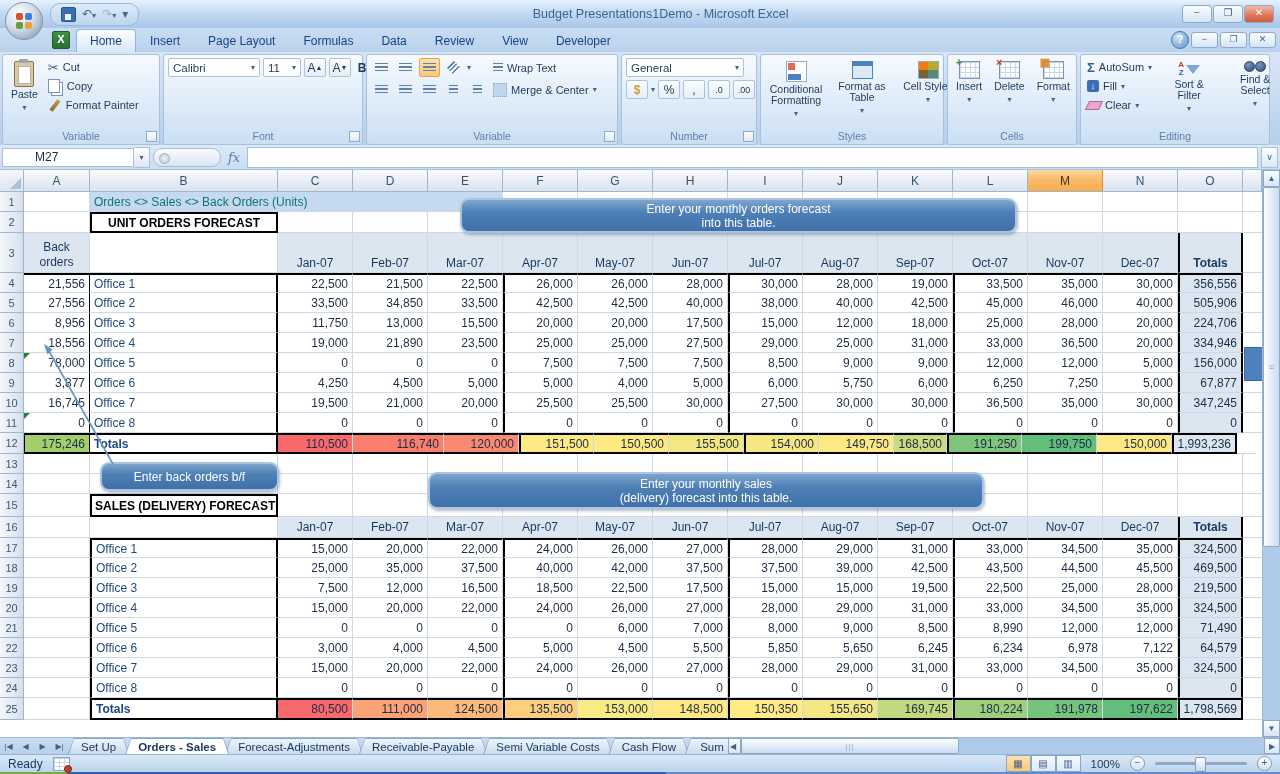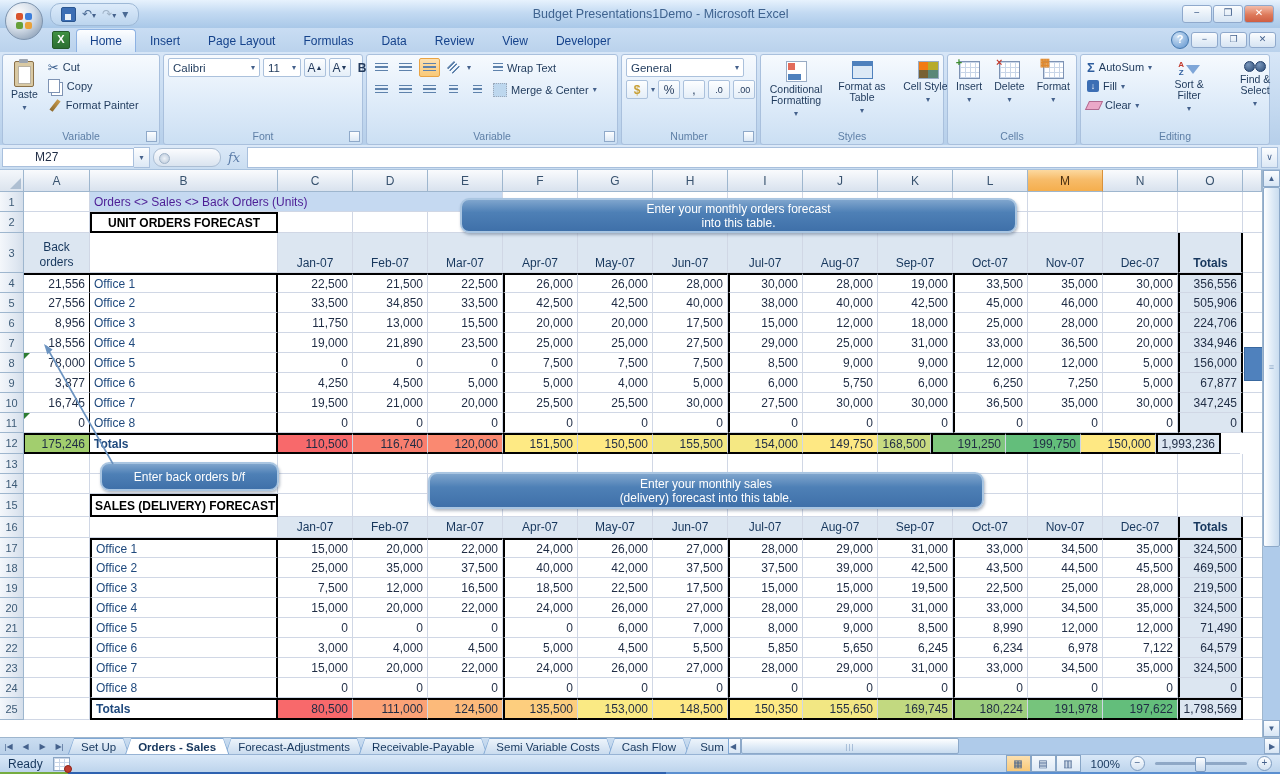--- a/index.html
+++ b/index.html
@@ -112,21 +112,21 @@
     display:flex;align-items:center;justify-content:center;height:22px;}
   .selcol{background:linear-gradient(#FCD9A0,#F7BC6A 45%,#F5AE4D);border-right:1px solid #D9913B;color:#4A3012;}
   .corner{background:linear-gradient(#F4F7FB,#DCE4EE);position:relative;}
   .corner::after{content:'';position:absolute;right:2px;bottom:2px;width:0;height:0;border-left:11px solid transparent;border-bottom:11px solid #AEBFD2;}
   .num{justify-content:flex-end;padding-right:4px;}
   .name{color:#1F497D;padding-left:4px;}
   .tlabel{font-weight:bold;}
   .mon{background:#DCE6F1;justify-content:center;color:#17375D;}
   .thdr{font-weight:bold;}
   .ocol{background:#DCE6F1;}
-  .band{background:#C5D9F1;padding-left:4px;color:#4c1d95;}
+  .band{background:#C5D9F1;padding-left:4px;color:#0f766e;}
   .titlebox{border:2px solid #000;font-weight:bold;justify-content:center;color:#000;background:#fff;}
   .tleft{justify-content:flex-start;padding-left:3px;}
   .hdrA{white-space:pre-line;text-align:center;line-height:1.25;justify-content:center;}
   .r3 .c{align-items:flex-end;padding-bottom:2px;}
   .bT{border-top:2px solid #000;} .bB{border-bottom:2px solid #000;}
   .qL{border-left:2px solid #000;} .oL{border-left:2px solid #000;} .oR{border-right:2px solid #000;}
   .bR{border-right:2px solid #000;} .aR{border-right:1px solid #000;} .bL2{border-left:2px solid #000;}
   .partial{border-right:none;}
   .tri{position:absolute;left:0;top:0;width:0;height:0;border-top:6px solid #2E7D32;border-right:6px solid transparent;}
   
@@ -688,21 +688,21 @@
           <div class="c num" style="width: 75px;">0</div>
           <div class="c num" style="width: 75px;">0</div>
           <div class="c num ocol oL oR" style="width: 65px;">0</div>
           <div class="c partial" style="width: 19px;"></div>
         </div>
         <div class="grow" style="height: 21px;">
           <div class="rowhdr">12</div>
           <div class="c num aR bT bB" style="width: 66px; background: rgb(162, 206, 110); border-left: 1px solid rgb(0, 0, 0);">175,246</div>
           <div class="c name tlabel bR bT bB" style="width: 188px;">Totals</div>
           <div class="c num bT bB" style="width: 75px; background: rgb(248, 105, 107);">110,500</div>
-          <div class="c num bT bB" style="width: 75px; background: rgb(249, 126, 110);">116,740</div>
+          <div class="c num bT bB" style="width: 91px; background: rgb(249, 126, 110);">116,740</div>
           <div class="c num bT bB" style="width: 75px; background: rgb(250, 137, 113);">120,000</div>
           <div class="c num bT bB qL" style="width: 75px; background: rgb(254, 234, 132);">151,500</div>
           <div class="c num bT bB" style="width: 75px; background: rgb(255, 233, 131);">150,500</div>
           <div class="c num bT bB" style="width: 75px; background: rgb(242, 231, 131);">155,500</div>
           <div class="c num bT bB qL" style="width: 75px; background: rgb(245, 232, 131);">154,000</div>
           <div class="c num bT bB" style="width: 75px; background: rgb(254, 232, 131);">149,750</div>
           <div class="c num bT bB" style="width: 53px; background: rgb(200, 219, 129);">168,500</div>
           <div class="c num bT bB qL" style="width: 75px; background: rgb(127, 198, 125);">191,250</div>
           <div class="c num bT bB" style="width: 75px; background: rgb(99, 190, 123);">199,750</div>
           <div class="c num bT bB" style="width: 75px; background: rgb(254, 232, 131);">150,000</div>

